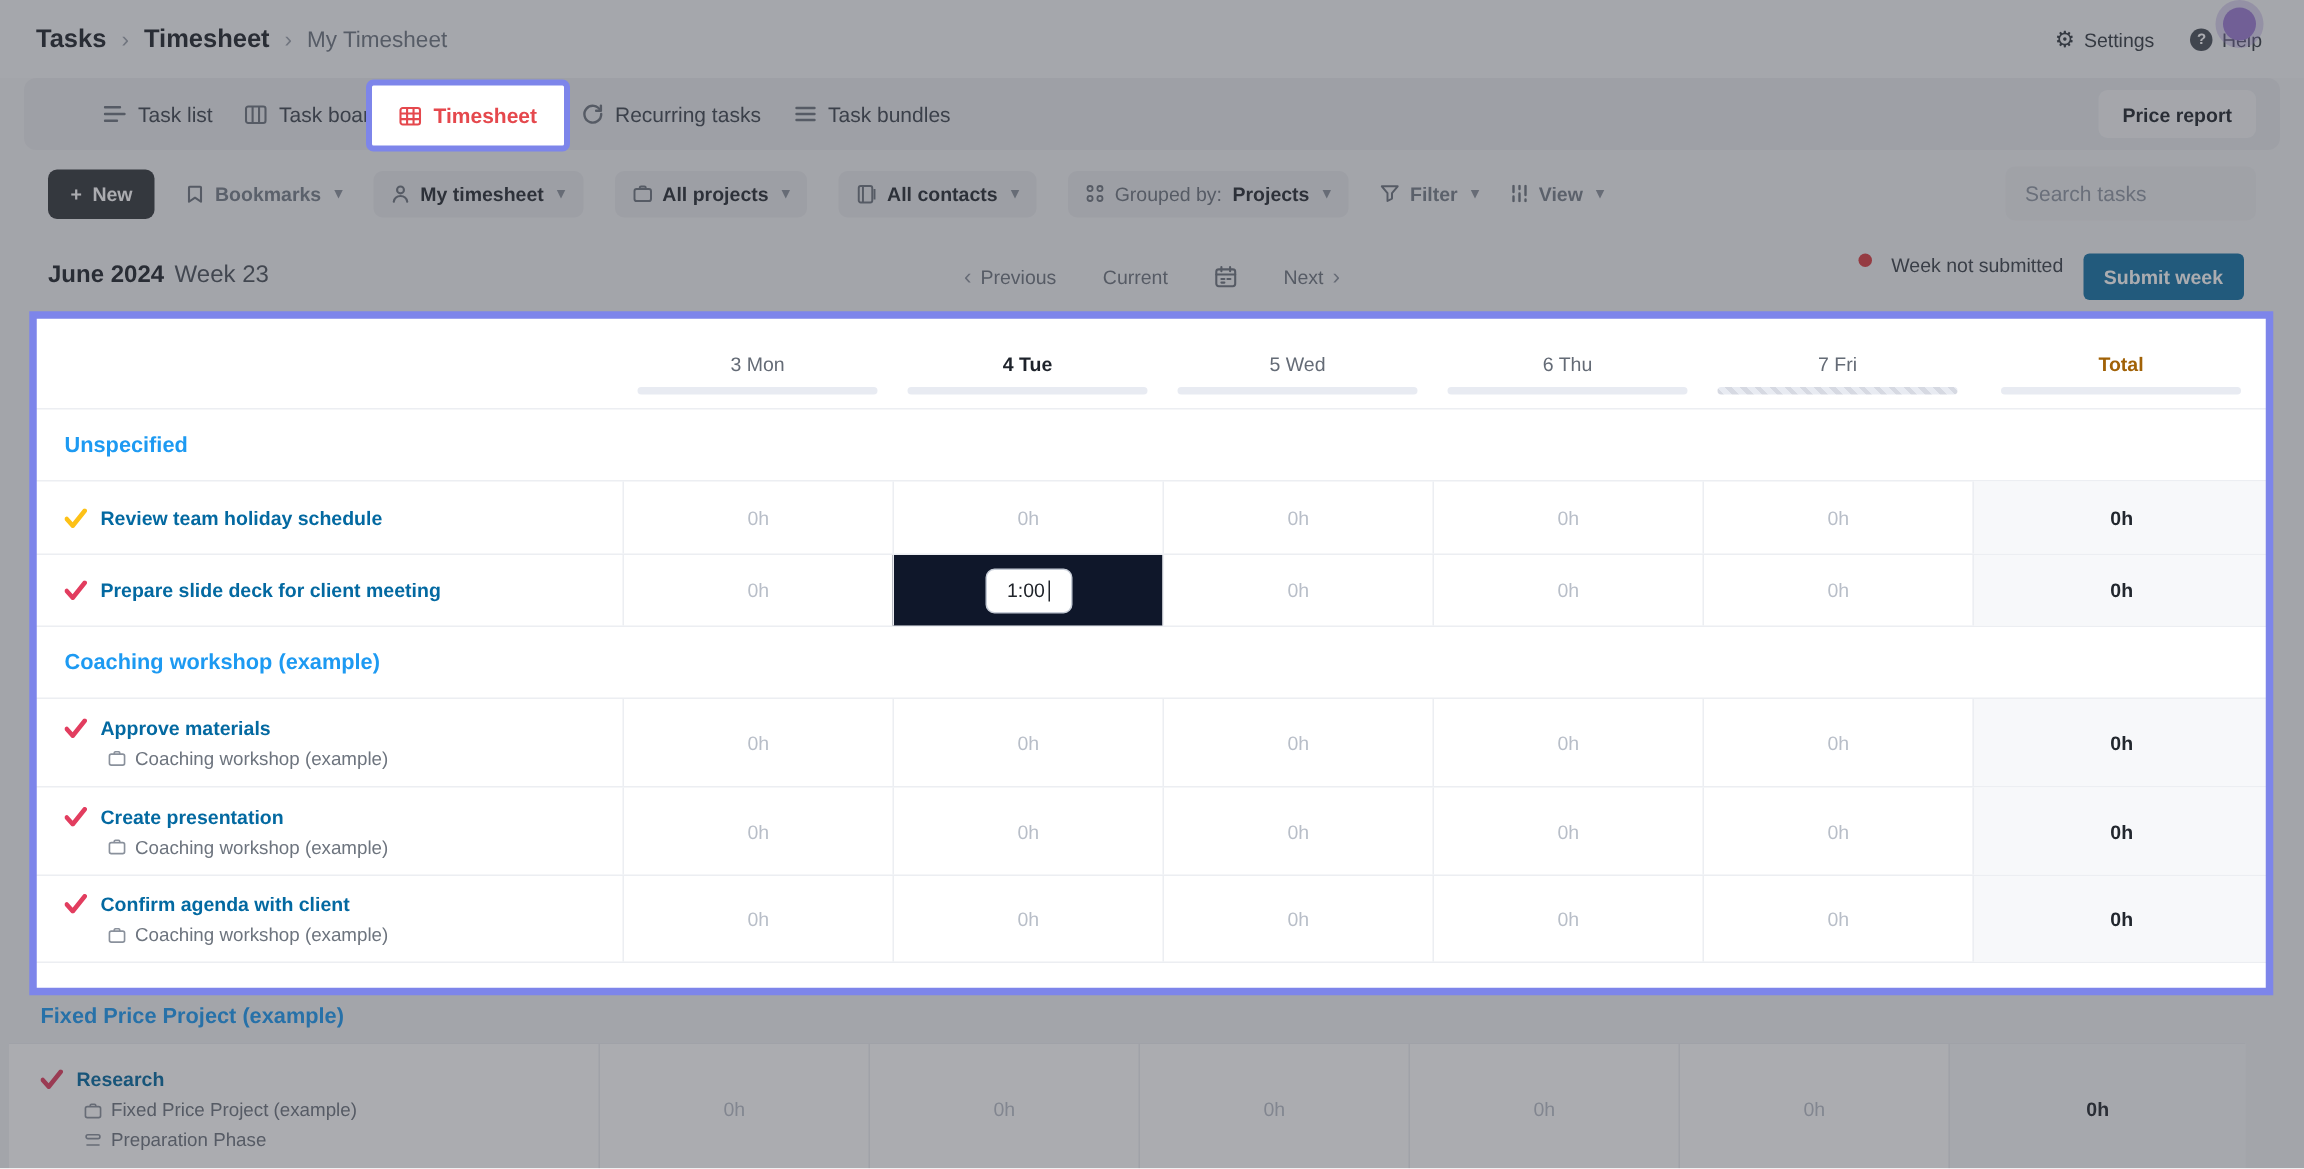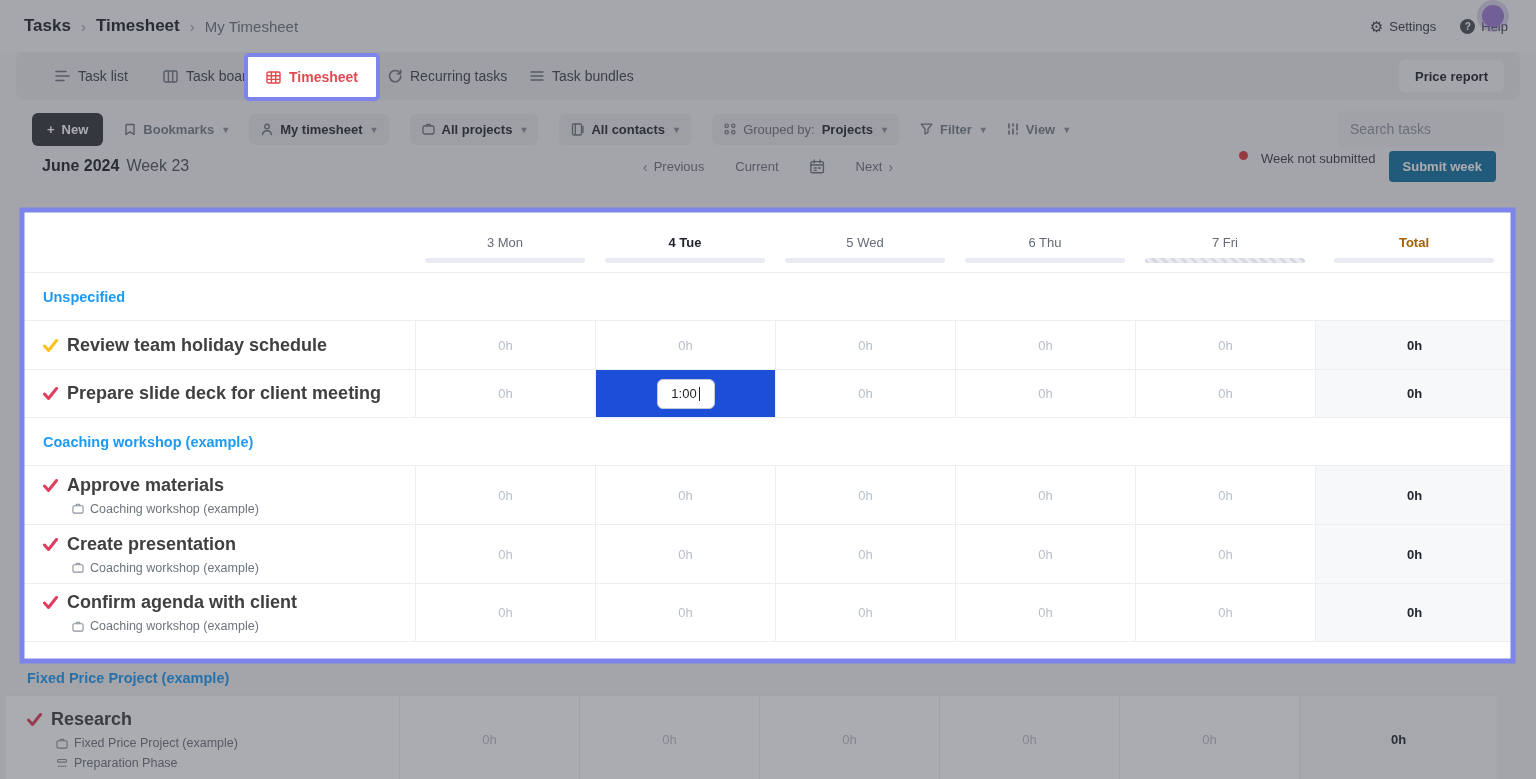--- a/index.html
+++ b/index.html
@@ -15,41 +15,41 @@
   .top-actions { margin-left:auto; display:flex; align-items:center; gap:24px; font-size:13px; color:#343b43; }
   .top-btn { display:flex; align-items:center; gap:6px; cursor:pointer; }
   .gear-glyph { font-size:15px; line-height:1; }
   .help-badge { width:15px; height:15px; border-radius:50%; background:#474e57; color:#fff; font-size:10px; font-weight:700; display:flex; align-items:center; justify-content:center; }
   .avatar-dot { position:absolute; right:32px; top:5px; width:22px; height:22px; border-radius:50%; background:#9b7bd3; box-shadow:0 0 0 5px rgba(158,130,216,.33); }
 
   
   .tabstrip { position:absolute; top:52px; left:16px; right:16px; height:48px; background:#e9ebee; border-radius:8px; }
   .tab { position:absolute; top:0; height:48px; display:flex; align-items:center; gap:8px; font-size:14px; color:#3f4650; cursor:pointer; }
   .tab svg { color:#6d747e; }
-  .tab-list    { left:39px; }
+  .tab-list    { left:53px; }
   .tab-board   { left:147px; }
   .tab-recur   { left:372px; }
   .tab-bundles { left:514px; }
   .tab-active { top:3px; left:230px; width:132px; height:44px; background:#ffffff; border-radius:4px; justify-content:center; color:#e5484d; font-weight:600; }
   .tab-active svg { color:#e5484d; }
   .work-report { position:absolute; right:16px; top:8px; height:32px; padding:0 16px; background:#f4f5f7; border-radius:6px; display:flex; align-items:center; font-size:13px; font-weight:700; color:#20252c; cursor:pointer; }
 
   
   .toolbar { position:absolute; top:100px; left:0; width:100%; height:58px; display:flex; align-items:center; padding:0 32px; gap:21px; }
   .btn-new { display:flex; align-items:center; gap:7px; background:#33373c; color:#fff; font-size:13px; font-weight:700; padding:9px 15px; border-radius:6px; cursor:pointer; }
   .tb-plain { display:flex; align-items:center; gap:7px; font-size:13px; font-weight:600; color:#767e89; cursor:pointer; }
   .tb-pill { display:flex; align-items:center; gap:7px; background:#e7e9ec; border-radius:6px; padding:8px 12px; font-size:13px; font-weight:700; color:#262b33; cursor:pointer; }
   .tb-pill svg, .tb-plain svg { color:#6d747e; }
   .muted { font-weight:400; color:#6d747e; }
   .caret { font-size:10px; color:#8a919c; margin-left:2px; }
   .search { margin-left:auto; width:167px; height:36px; background:#eceef0; border:none; border-radius:6px; padding:0 13px; font-size:14px; color:#3c434b; font-family:"Liberation Sans", sans-serif; }
   .search::placeholder { color:#8f97a3; }
 
   
-  .weekbar { position:absolute; top:140px; left:0; width:100%; height:52px; display:flex; align-items:center; padding:0 40px 0 42px; }
+  .weekbar { position:absolute; top:158px; left:0; width:100%; height:52px; display:flex; align-items:center; padding:0 40px 0 32px; }
   .week-title { font-size:16px; display:flex; gap:7px; align-items:baseline; }
   .week-title .m { font-weight:700; color:#20252c; }
   .week-title .w { color:#4b525b; }
   .week-nav { position:absolute; left:50%; transform:translateX(-50%); display:flex; align-items:center; gap:31px; font-size:13px; color:#6d747e; }
   .week-nav .nav-item { display:flex; align-items:center; gap:6px; cursor:pointer; }
   .chev { font-size:15px; color:#8a919c; }
   .week-status { margin-left:auto; display:flex; align-items:flex-start; gap:13px; }
   .dot { width:9px; height:9px; border-radius:50%; background:#d93d42; }
   .status-txt { font-size:13px; color:#3c434b; }
   .submit-btn { background:#1372a5; color:#ffffff; font-size:13px; font-weight:700; padding:8px 14px; border-radius:4px; cursor:pointer; }
@@ -66,29 +66,29 @@
   .daybar.hatched { background:repeating-linear-gradient(45deg,#d6d9e2 0 3px,#e8ebf2 3px 7px); }
   .group-row { height:47px; display:flex; align-items:center; padding-left:21px; color:#1d9af2; font-size:14.5px; font-weight:700; }
   .group-row.small { height:34px; }
   .task-row { border-top:1px solid #eceef2; }
   .task-row.rb { border-bottom:1px solid #eceef2; }
   .task-row.h1 { height:49px; }
   .task-row.h2 { height:59px; }
   .task-row.h3 { height:88px; background:#fff; }
   .task-cell { padding-left:21px; display:flex; flex-direction:column; justify-content:center; }
   .t-line { display:flex; align-items:center; gap:9px; }
-  .t-title { font-size:18px; font-weight:600; color:#404040;text-align:center; }
+  .t-title { font-size:13px; font-weight:600; color:#0369a1;text-align:center; }
   .check { flex:0 0 auto; display:flex; }
   .check-yellow { color:#fdc117; }
   .check-red { color:#e23d5f; }
   .sub-line { display:flex; align-items:center; gap:6px; margin:6px 0 0 29px; font-size:12.5px; color:#6d747e; }
   .sub-line svg { color:#8a919c; }
   .hour-cell { border-left:1px solid #eceef2; display:flex; align-items:center; justify-content:center; font-size:13px; color:#b8bec8; }
   .hour-cell.total { background:#f7f8fa; color:#22272e; font-weight:700; }
-  .hour-cell.focused { background:#1d4ed8; }
+  .hour-cell.focused { background:#0f172a; }
   .time-input { width:58px; height:30px; background:#fff; border:1px solid #c6ccd6; border-radius:6px; display:flex; align-items:center; justify-content:center; font-size:13px; color:#20242a; cursor:text; }
   .cursor-bar { display:inline-block; width:1px; height:14px; background:#20242a; margin-left:2px; }
 
   
   .overlay { position:absolute; top:0; left:0; pointer-events:none; z-index:50; }
 </style>
 </head>
 <body>
 
 <header class="topbar">

